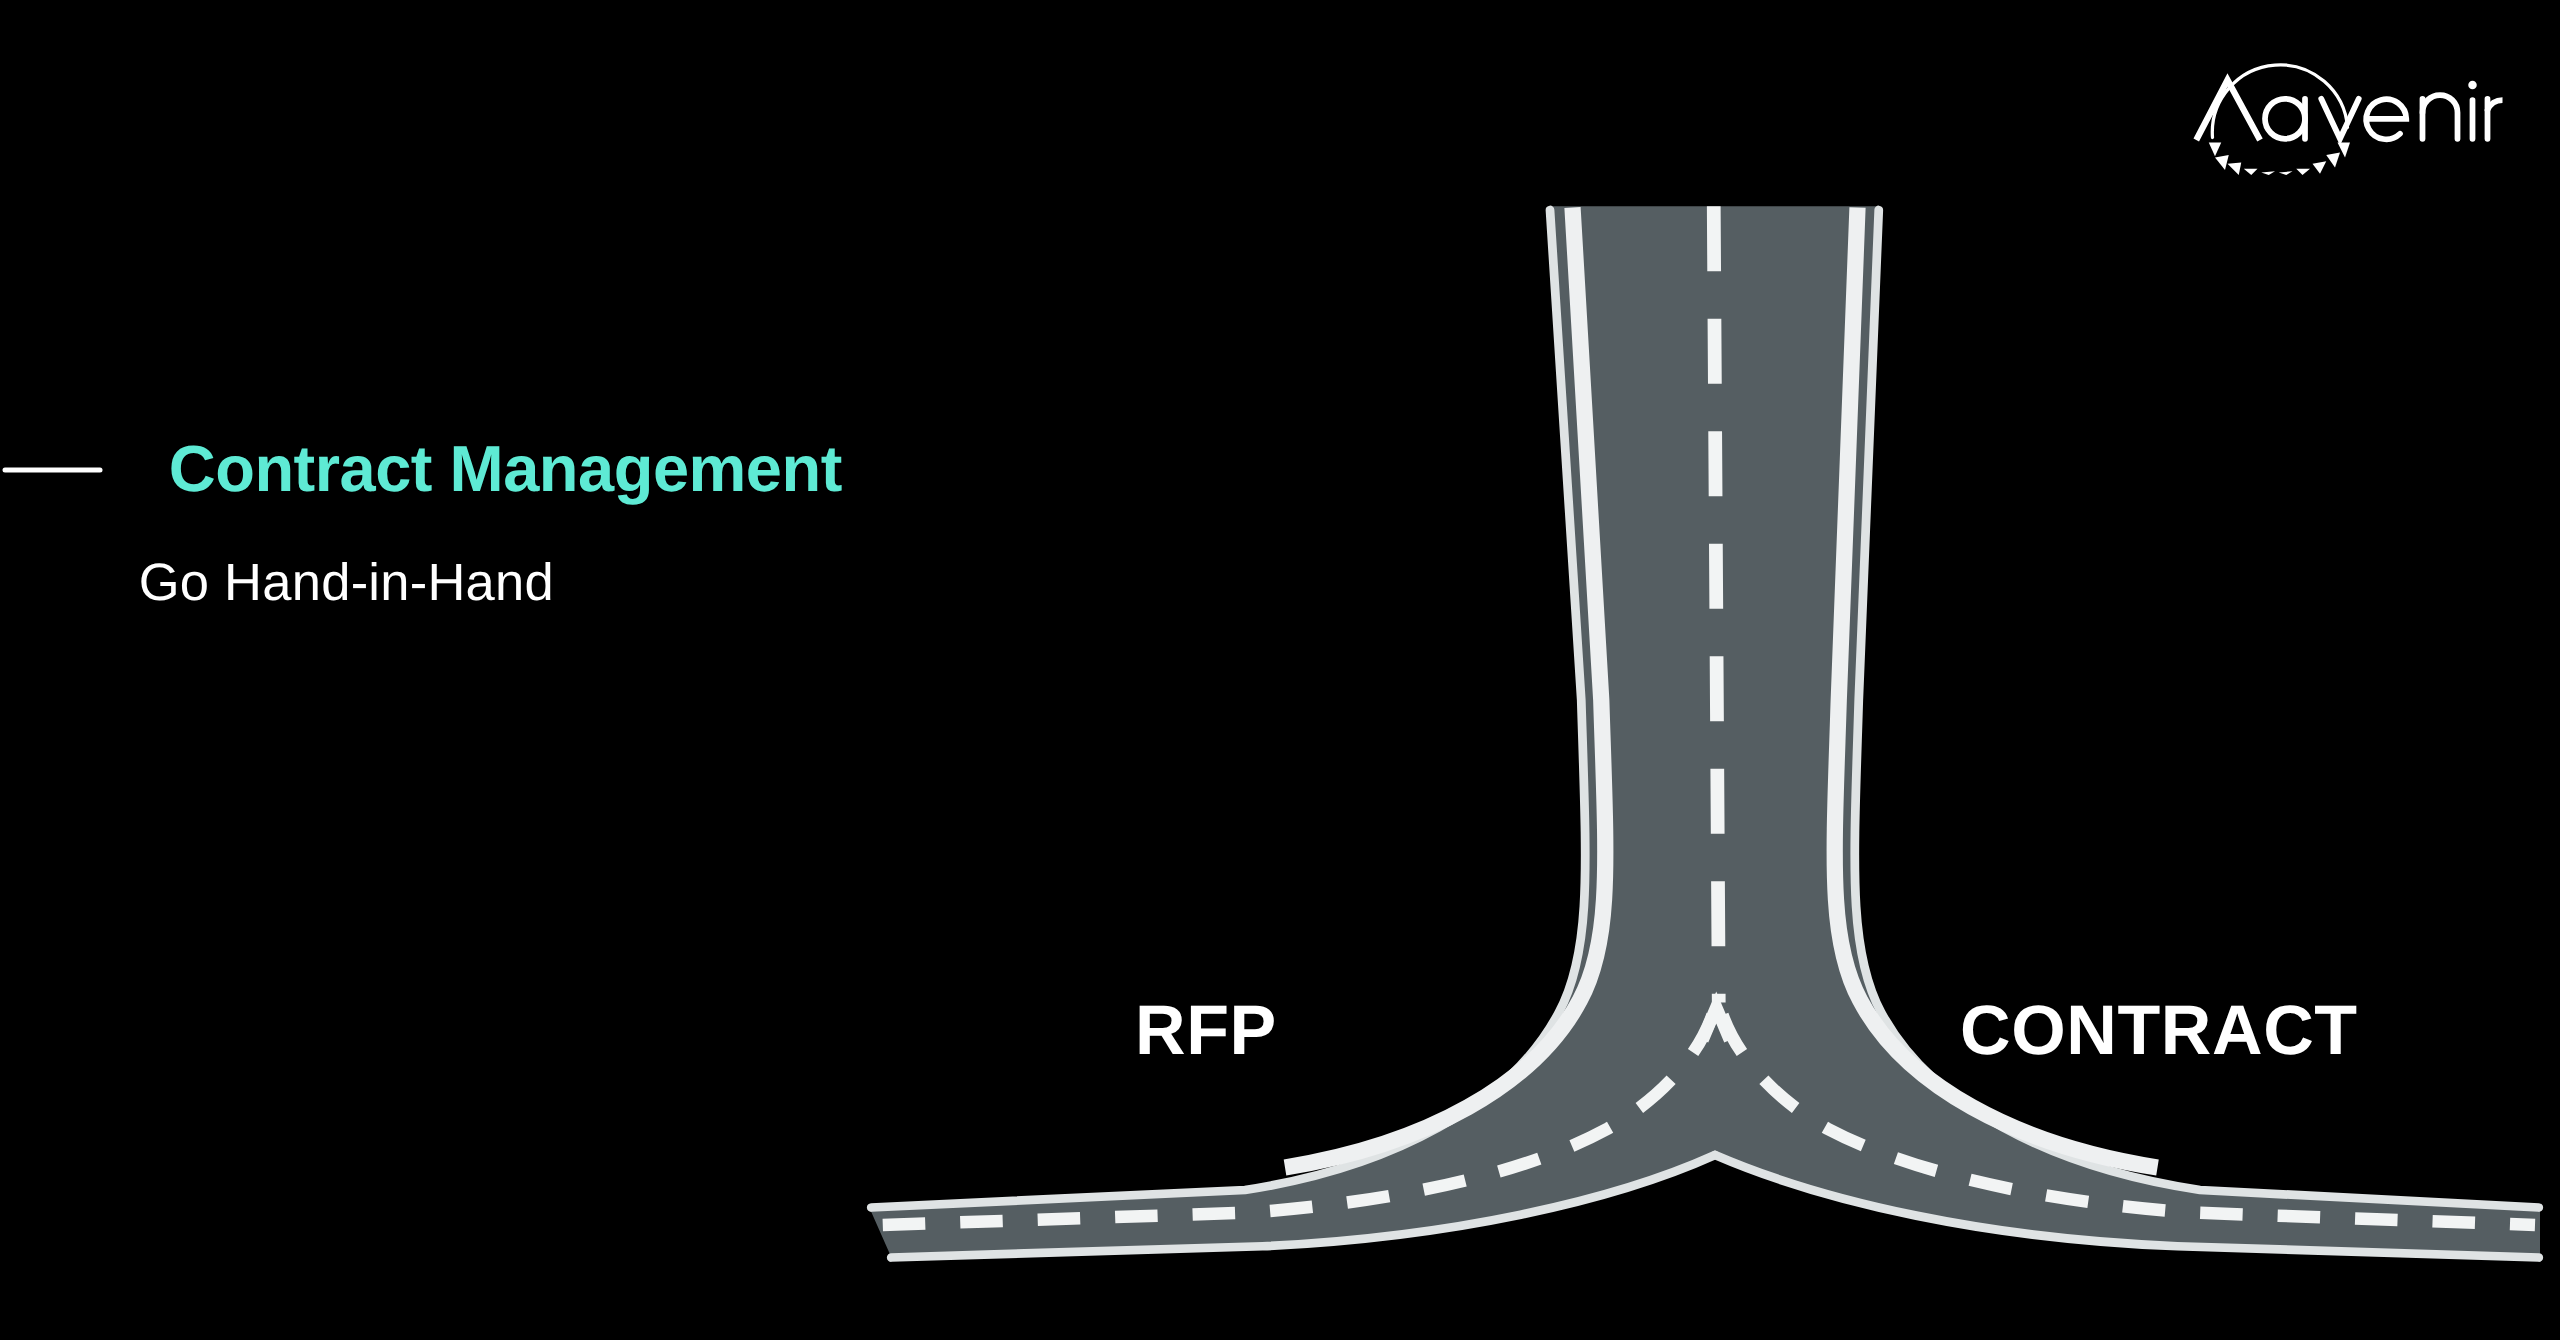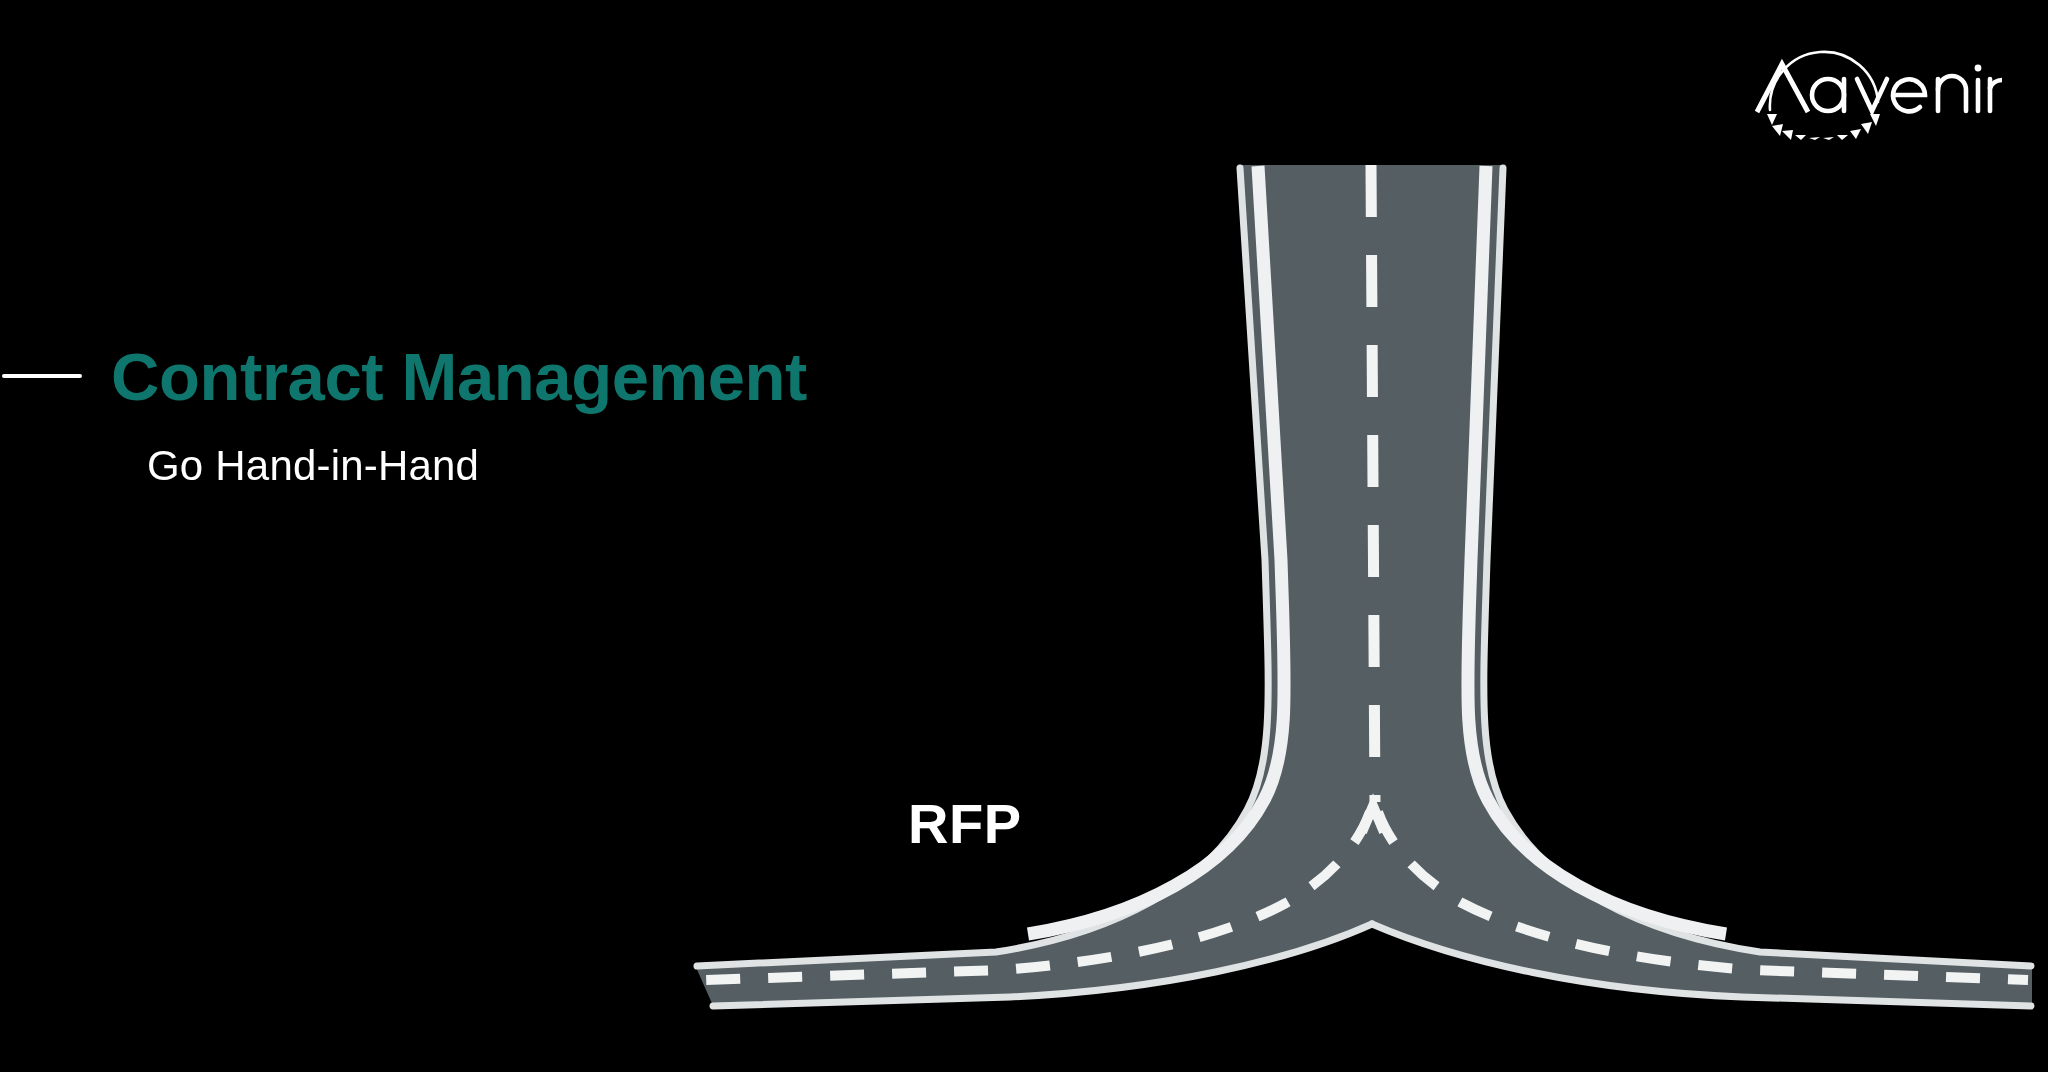--- a/index.html
+++ b/index.html
@@ -46,38 +46,38 @@
     border-radius: 2px;
   }
   #headline-text {
     position: absolute;
     left: 111px;
     top: 0px;
     width: 640px;
   }
   .headline-line {
     display: block;
-    color: #0f766e;
-    font-family: "Liberation Sans", sans-serif;
-    font-size: 67px;
+    color: #5eead4;
+    font-family: "Liberation Sans", sans-serif;
+    font-size: 52px;
     font-weight: 700;
     letter-spacing: -0.4px;
     line-height: 93px;
     white-space: nowrap;
+    margin-left: 24px;
   }
   #subheadline {
     display: block;
     color: #ffffff;
     font-family: "Liberation Sans", sans-serif;
     font-size: 42px;
     font-weight: 300;
     letter-spacing: 0.2px;
     line-height: 86px;
     white-space: nowrap;
-    margin-left: 36px;
   }
 
   
   #road-illustration {
     position: absolute;
     left: 0;
     top: 0;
     width: 2048px;
     height: 1072px;
   }
@@ -180,20 +180,21 @@
                  C 1532 940, 1640 962, 1752 970
                  L 2028 980" stroke-dasharray="34 28"></path>
       </g>
 
       <path d="M 1362 832 L 1373 806 L 1384 832" fill="none" stroke="#f2f4f4" stroke-width="10" stroke-linejoin="miter"></path>
     </svg>
   </div>
 
   <div class="road-label" id="label-rfp">RFP</div>
 
+  <div class="road-label" id="label-contract">CONTRACT</div>
 
   <div id="headline-block">
     <div id="rule-line"></div>
     <div id="headline-text">
       <span class="headline-line">Contract Management</span>
       <span id="subheadline">Go Hand-in-Hand</span>
     </div>
   </div>
 
   <div id="brand-logo">

